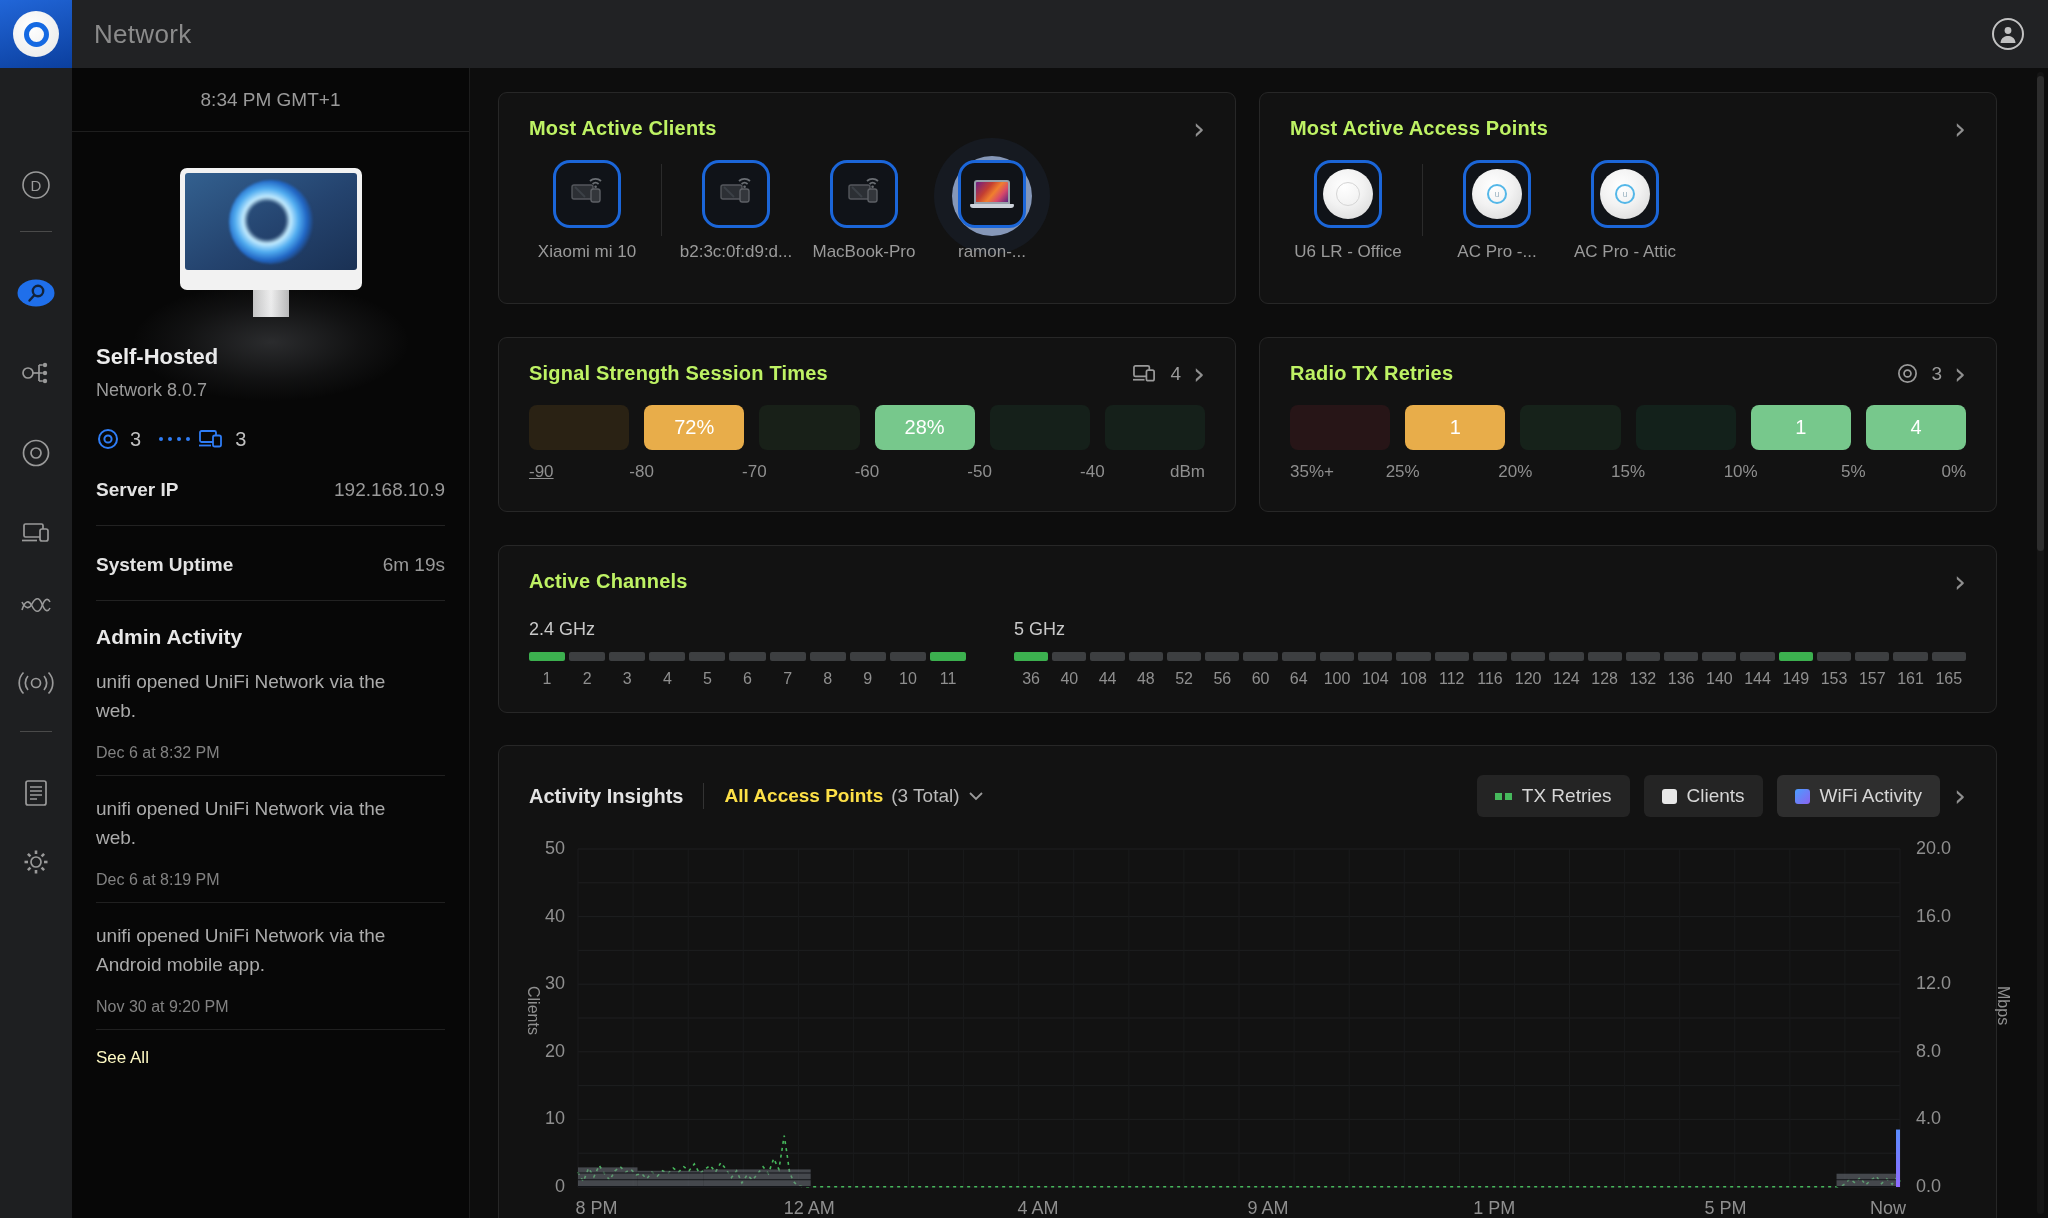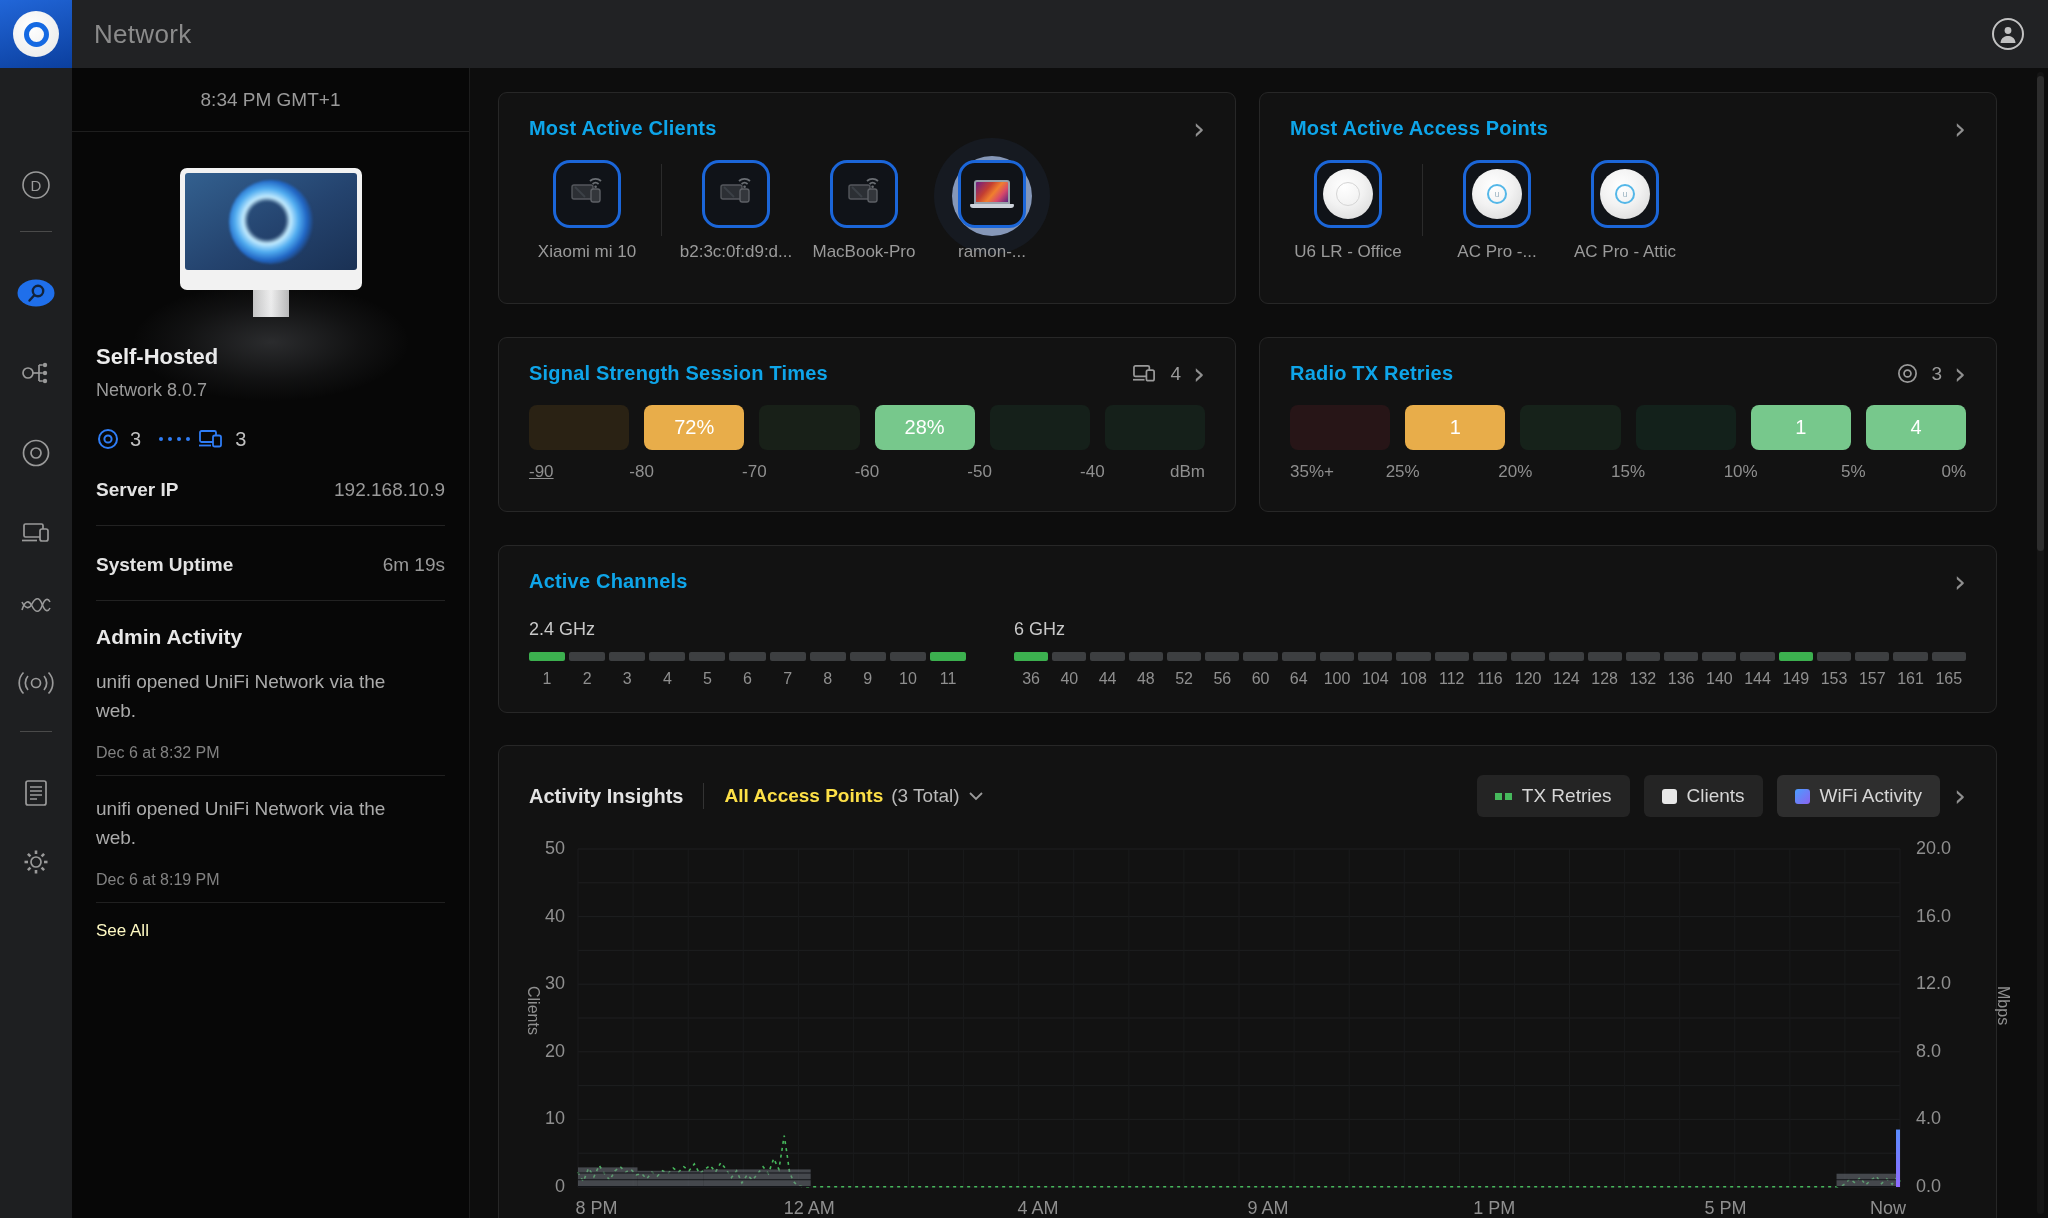--- a/index.html
+++ b/index.html
@@ -37,21 +37,21 @@
   .admin-title { font-size:21px; font-weight:700; color:#e8e8e8; margin-top:24px; }
   .admin-entry { margin-top:18px; }
   .admin-entry .txt { font-size:19px; color:#ababab; line-height:29px; max-width:330px; }
   .admin-entry .date { font-size:16px; color:#828282; margin-top:19px; }
   .admin-entry .e-div { height:1px; background:#202020; margin-top:13px; }
   .see-all { font-size:17px; color:#fef9c3; margin-top:18px; cursor:pointer; }
 
   .main { position:absolute; left:471px; top:68px; width:1577px; height:1150px; background:#0d0d0d; }
   .card { position:absolute; background:#121212; border:1px solid #272727; border-radius:9px; }
   .card-head { display:flex; align-items:center; justify-content:space-between; padding:24px 30px 0 30px; }
-  .card-title { font-size:20px; font-weight:700; color:#0ea5e9; letter-spacing:0.2px; }
+  .card-title { font-size:20px; font-weight:700; color:#bef264; letter-spacing:0.2px; }
   .chev { color:#8f8f8f; font-size:30px; line-height:20px; font-weight:400; font-family:"DejaVu Sans",sans-serif; }
   .head-right { display:flex; align-items:center; gap:12px; color:#9a9a9a; font-size:19px; }
 
   .dev-row { display:flex; align-items:flex-start; padding:20px 24px 0 24px; }
   .dev-item { width:128px; display:flex; flex-direction:column; align-items:center; position:relative; }
   .dev-sq { width:68px; height:68px; border-radius:17px; border:3px solid #1b66d9; background:#101318; display:flex; align-items:center; justify-content:center; position:relative; z-index:2; }
   .dev-label { margin-top:14px; font-size:17px; color:#9a9a9a; white-space:nowrap; position:relative; z-index:2; }
   .dev-divider { width:1px; height:72px; background:#2b2b2b; margin:4px 10px 0 10px; }
   .halo-outer { position:absolute; left:50%; top:36px; width:116px; height:116px; transform:translate(-50%,-50%); border-radius:50%; background:#161a21; z-index:0; }
   .halo-inner { position:absolute; left:50%; top:36px; width:80px; height:80px; transform:translate(-50%,-50%); border-radius:50%; background:#8597b8; z-index:1; }
@@ -243,20 +243,25 @@
     <div class="admin-entry">
       <div class="txt">unifi opened UniFi Network via the web.</div>
       <div class="date">Dec 6 at 8:32 PM</div>
       <div class="e-div"></div>
     </div>
     <div class="admin-entry">
       <div class="txt">unifi opened UniFi Network via the web.</div>
       <div class="date">Dec 6 at 8:19 PM</div>
       <div class="e-div"></div>
     </div>
+    <div class="admin-entry">
+      <div class="txt">unifi opened UniFi Network via the Android mobile app.</div>
+      <div class="date">Nov 30 at 9:20 PM</div>
+      <div class="e-div"></div>
+    </div>
     <div class="see-all">See All</div>
   </div>
 </div>
 
 <div class="main">
 
   <div class="card" style="left:27px; top:24px; width:738px; height:212px;">
     <div class="card-head">
       <div class="card-title">Most Active Clients</div>
       <div class="chev">›</div>
@@ -466,21 +471,21 @@
               <div class="chan-seg" style="background:#3d3f41"></div>
               <div class="chan-num">10</div>
             </div>
             <div class="chan-cell" style="flex:1">
               <div class="chan-seg" style="background:#3cb04f"></div>
               <div class="chan-num">11</div>
             </div>
           </div>
         </div>
         <div style="flex: 1 1 0%;">
-          <div class="band-label">6 GHz</div>
+          <div class="band-label">5 GHz</div>
           <div class="chan-row">
             <div class="chan-cell" style="flex:1">
               <div class="chan-seg" style="background:#3cb04f"></div>
               <div class="chan-num">36</div>
             </div>
             <div class="chan-cell" style="flex:1">
               <div class="chan-seg" style="background:#3d3f41"></div>
               <div class="chan-num">40</div>
             </div>
             <div class="chan-cell" style="flex:1">

